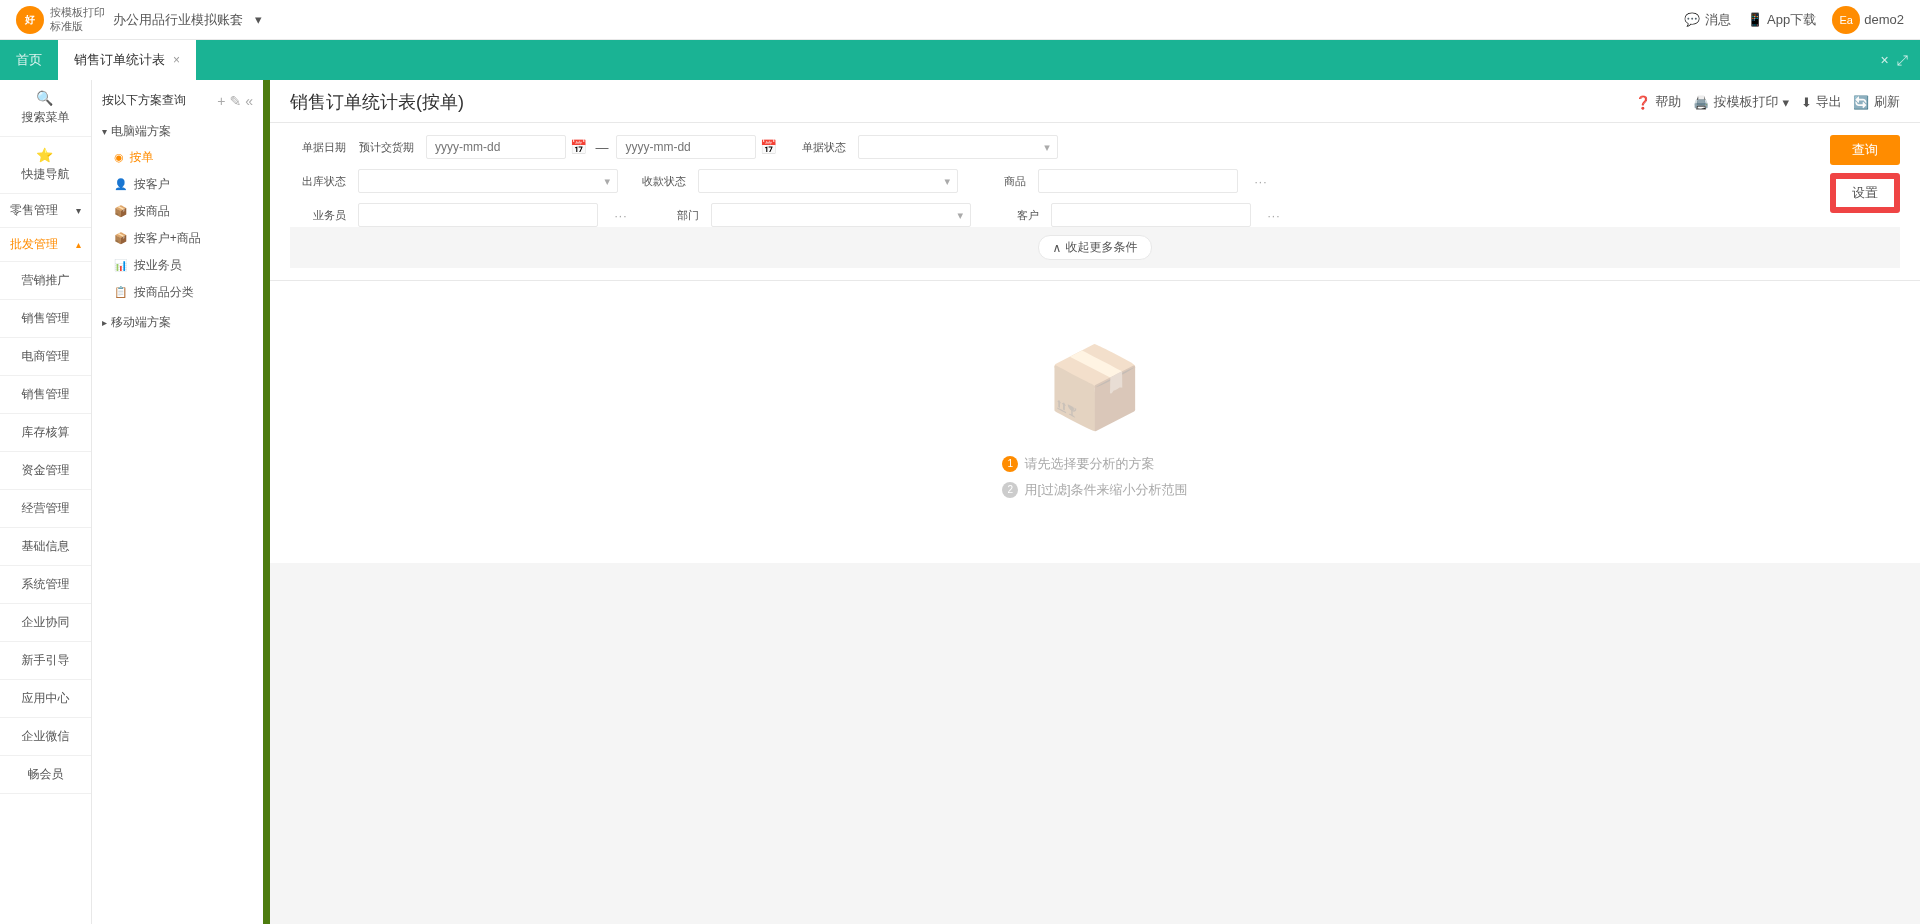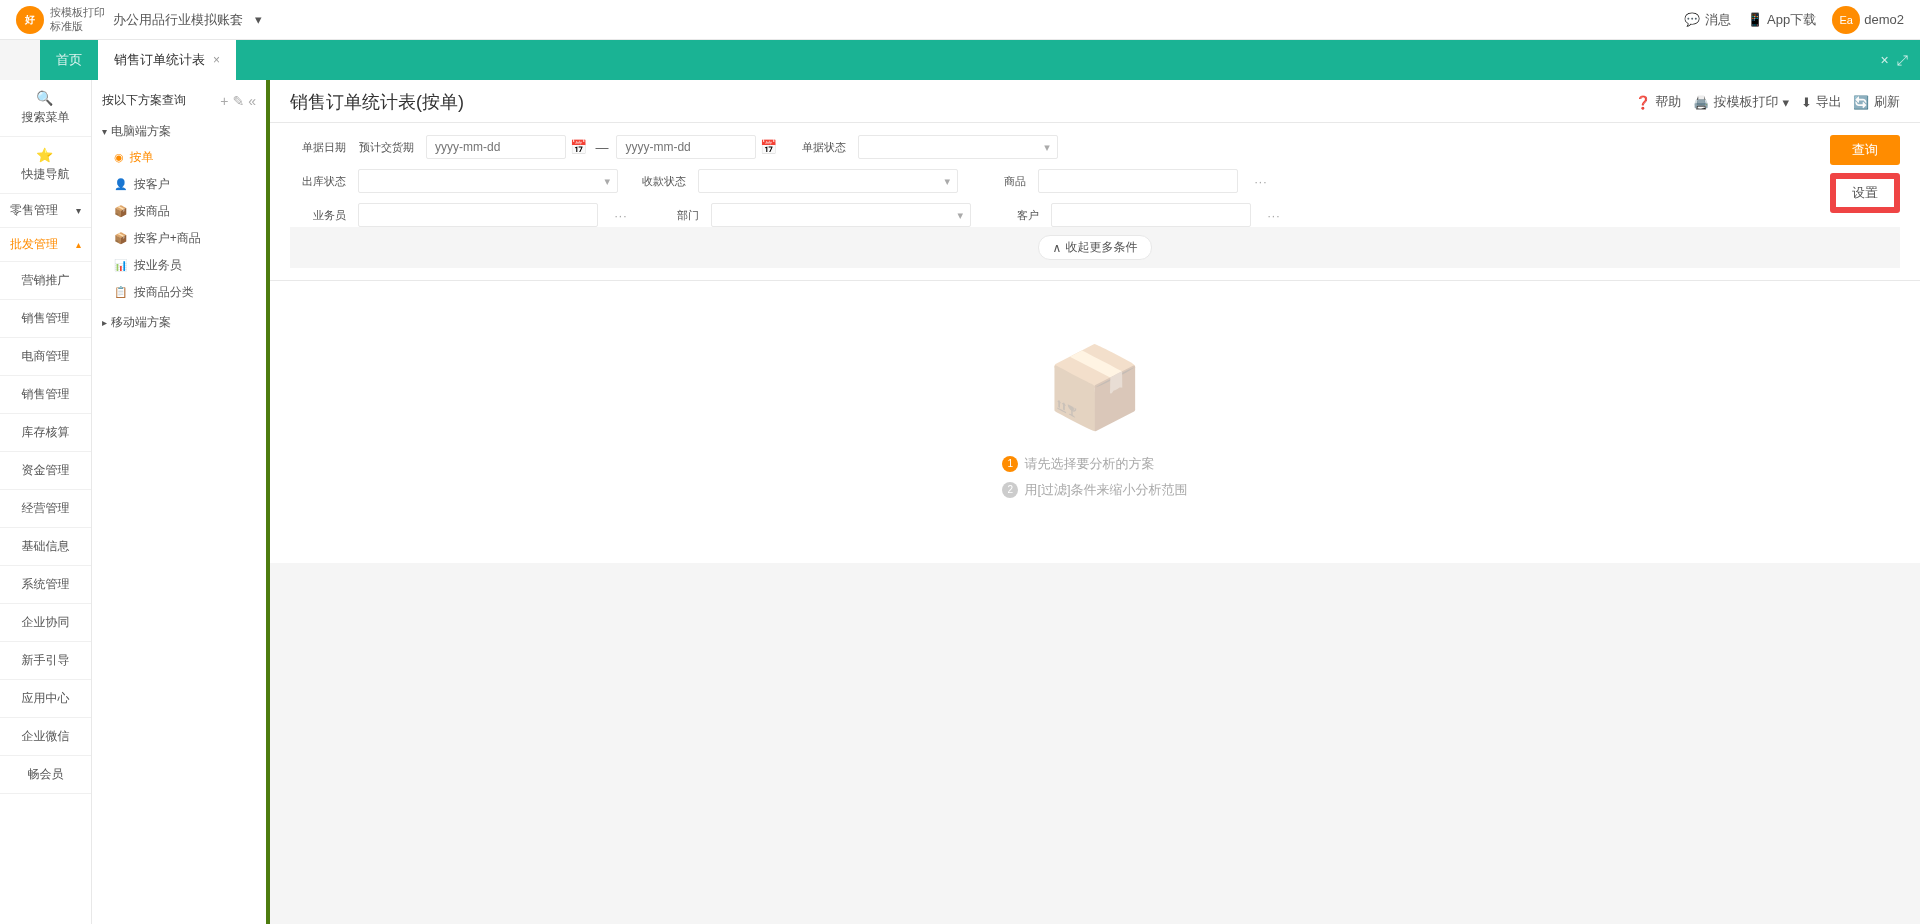--- a/index.html
+++ b/index.html
@@ -24,21 +24,20 @@
     .top-btn { display: flex; align-items: center; gap: 4px; color: #555; font-size: 13px; cursor: pointer; }
     .avatar { width: 28px; height: 28px; background: #ff8c00; border-radius: 50%; display: flex; align-items: center; justify-content: center; color: white; font-size: 11px; }
 
     
     .nav-tabs {
       height: 40px;
       background: #1ab394;
       display: flex;
       align-items: center;
       padding: 0 0 0 0;
-      margin-left: 40px;
     }
     .nav-tab {
       height: 40px;
       display: flex;
       align-items: center;
       padding: 0 16px;
       color: rgba(255,255,255,0.85);
       font-size: 13px;
       cursor: pointer;
       white-space: nowrap;
@@ -94,21 +93,21 @@
     .content-area {
       flex: 1;
       display: flex;
       overflow: hidden;
     }
 
     
     .scheme-panel {
       width: 178px;
       background: #fff;
-      border-right: 4px solid #4d7c0f;
+      border-right: 7px solid #4d7c0f;
       padding: 8px 0;
     }
     .scheme-panel-header {
       display: flex;
       align-items: center;
       gap: 4px;
       padding: 4px 10px 8px;
       font-size: 13px;
       color: #333;
     }

